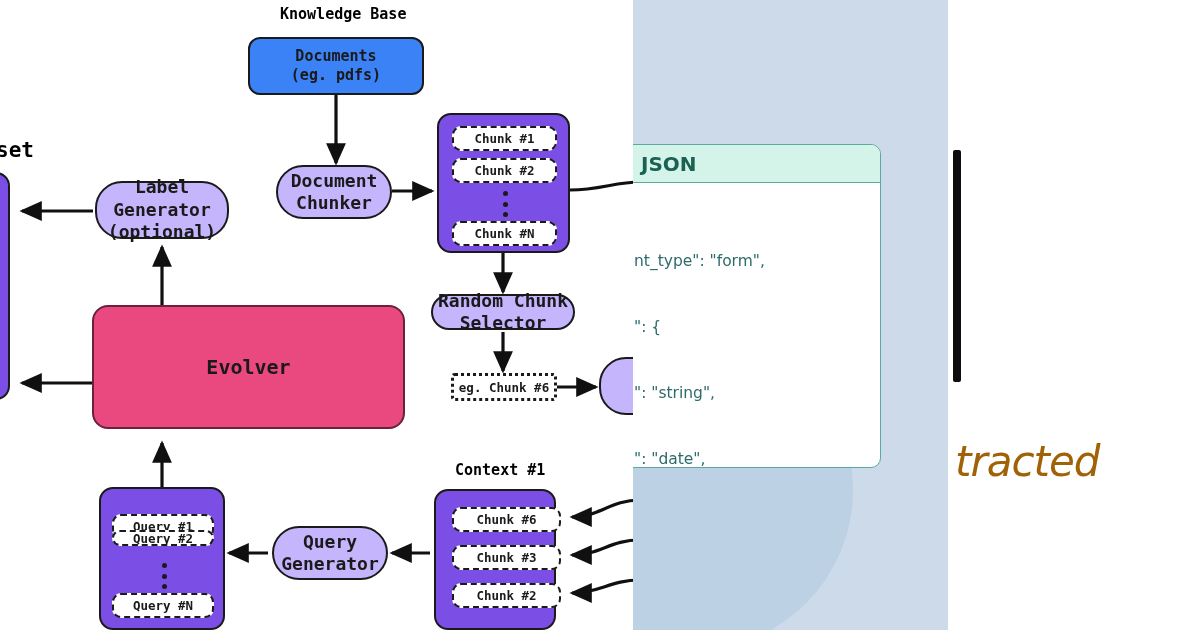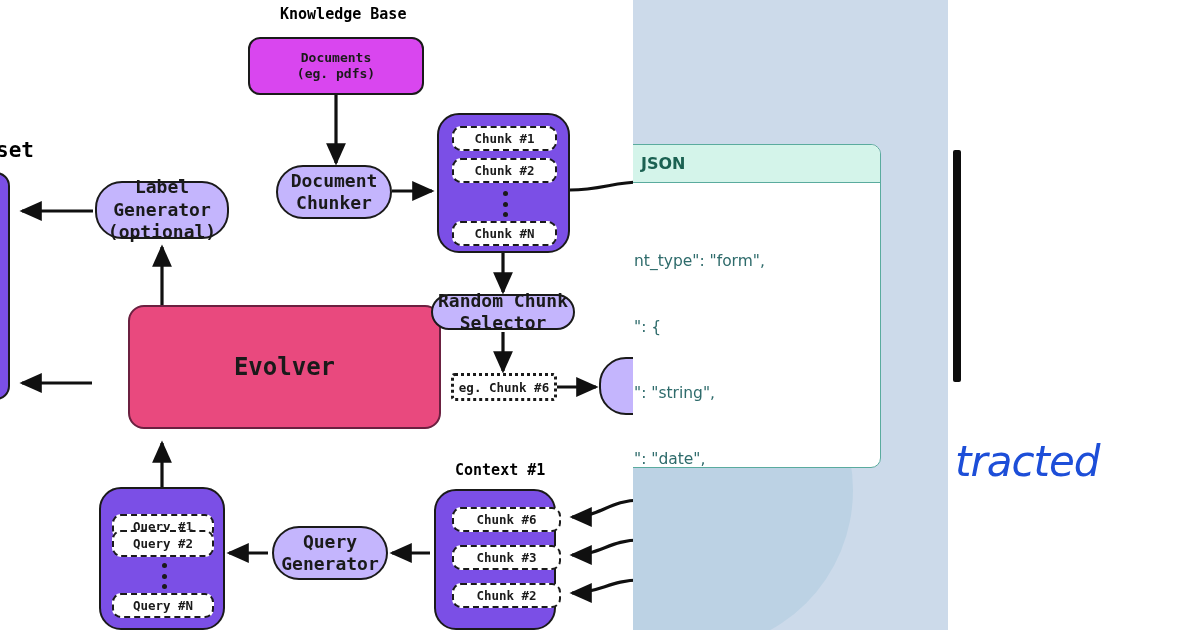--- a/index.html
+++ b/index.html
@@ -12,25 +12,25 @@
 
   
   .node{
     position:absolute;box-sizing:border-box;display:flex;
     align-items:center;justify-content:center;text-align:center;
     border:2px solid #1a1a1a;border-radius:12px;
     font-family:"DejaVu Sans Mono","Liberation Mono",monospace;
     line-height:1.25;white-space:pre-line;
   }
   .node.orange{background:#c4b5fd;color:#1a1a1a;font-size:18px;font-weight:700;border-radius:27px;}
-  .node.white{background:#d946ef;color:#1a1a1a;font-size:13px;font-weight:700;}
-  .node.pink{background:#e9497e;color:#1a1a1a;font-size:24px;font-weight:700;border-color:#6b2040;margin-left:36px;}
+  .node.white{background:#3b82f6;color:#1a1a1a;font-size:15px;font-weight:700;}
+  .node.pink{background:#e9497e;color:#1a1a1a;font-size:20px;font-weight:700;border-color:#6b2040;}
   .group{
     position:absolute;box-sizing:border-box;background:#7b4fe6;
-    border:2px solid #1a1a1a;border-radius:22px;
+    border:2px solid #1a1a1a;border-radius:14px;
   }
   .chip{
     position:absolute;box-sizing:border-box;background:#ffffff;
     border:2px dashed #1a1a1a;border-radius:9px;
     display:flex;align-items:center;justify-content:center;
     font-family:"DejaVu Sans Mono","Liberation Mono",monospace;
     font-size:12.5px;font-weight:700;color:#1a1a1a;
   }
   .chip.dotted-only{background:#fff;border-style:dotted;border-width:3px;}
   .dots{
@@ -48,31 +48,31 @@
   #blueCircle{position:absolute;left:-100px;top:330px;width:320px;height:320px;border-radius:50%;background:#bcd2e4;}
   .jsoncard{
     position:absolute;box-sizing:border-box;background:#ffffff;
     border:1.5px solid #5aab9e;border-radius:10px;overflow:hidden;
   }
   .jsonhead{
     box-sizing:border-box;width:100%;height:38px;background:#d4f4ea;
     border-bottom:1.5px solid #5aab9e;border-radius:9px 9px 0 0;
     display:flex;align-items:center;
     font-family:"DejaVu Sans","Liberation Sans",sans-serif;
-    font-size:16px;font-weight:700;color:#1b6152;
+    font-size:20px;font-weight:700;color:#1b6152;
   }
   .jsonbody{
     padding:22px 0 0 0;
     font-family:"DejaVu Sans","Liberation Sans",sans-serif;
     font-size:15.5px;color:#2e6b6b;line-height:1.45;white-space:pre;
   }
   .jsonbody .ln{display:block;height:21px;}
   .handwrite{
     position:absolute;font-family:"DejaVu Sans","Liberation Sans",sans-serif;
-    font-size:42px;color:#1d4ed8;white-space:nowrap;
+    font-size:42px;color:#a16207;white-space:nowrap;
     font-style:italic;letter-spacing:-1px;
   }
   .inkbar{position:absolute;background:#0d0d0d;border-radius:2px;}
   svg.wires{position:absolute;left:0;top:0;width:1200px;height:630px;pointer-events:none;}
 </style>
 </head>
 <body>
 
 <div id="stage">
 
@@ -149,21 +149,21 @@
     <div class="dots" style="left:63px;top:76px;width:6px;height:26px;">
         <i></i>
         <i></i>
         <i></i>
       </div>
     <div class="chip" style="left:13px;top:106px;width:105px;height:25px;">Chunk #N</div>
   </div>
 
   <div class="group" style="left:99px;top:487px;width:126px;height:143px;">
     <div class="chip" style="left:11px;top:9px;width:102px;height:25px;margin-top:16px;">Query #1</div>
-    <div class="chip" style="left:11px;top:41px;width:102px;height:27px;">Query #2</div>
+    <div class="chip" style="left:11px;top:41px;width:102px;height:16px;">Query #2</div>
     <div class="dots" style="left:60px;top:74px;width:6px;height:26px;">
         <i></i>
         <i></i>
         <i></i>
       </div>
     <div class="chip" style="left:11px;top:104px;width:102px;height:25px;">Query #N</div>
   </div>
 
   <div class="group" style="left:434px;top:489px;width:122px;height:141px;">
     <div class="chip" style="left:16px;top:16px;width:109px;height:25px;">Chunk #6</div>

